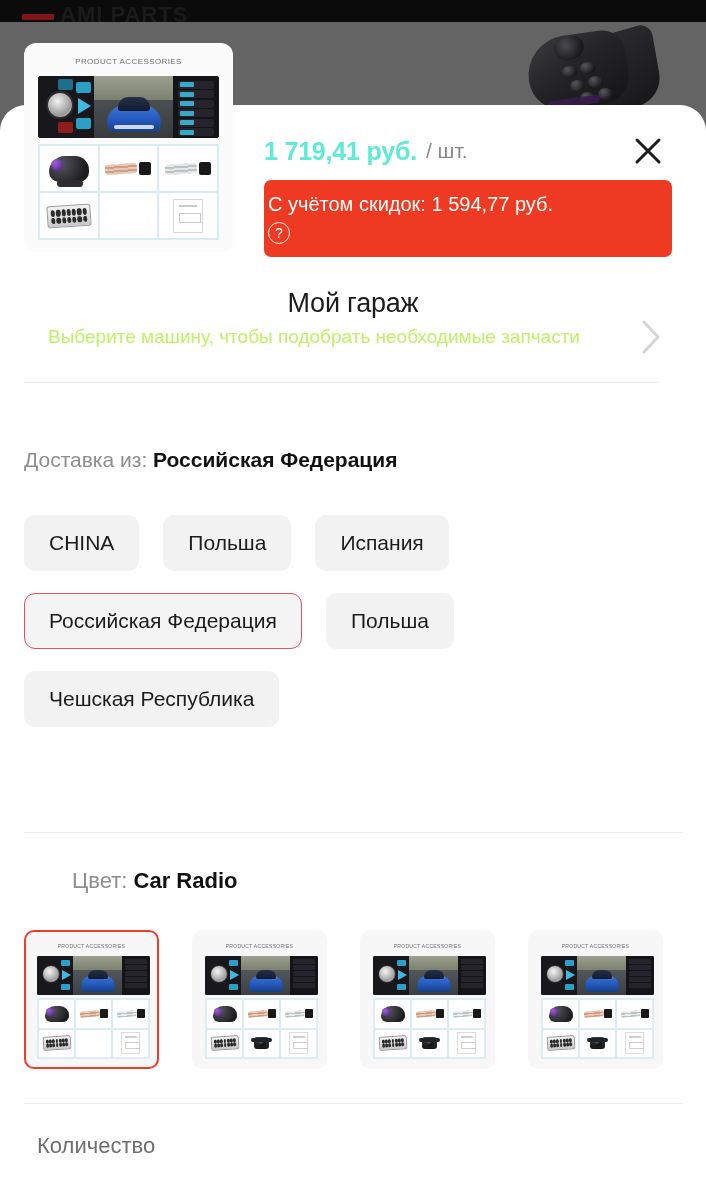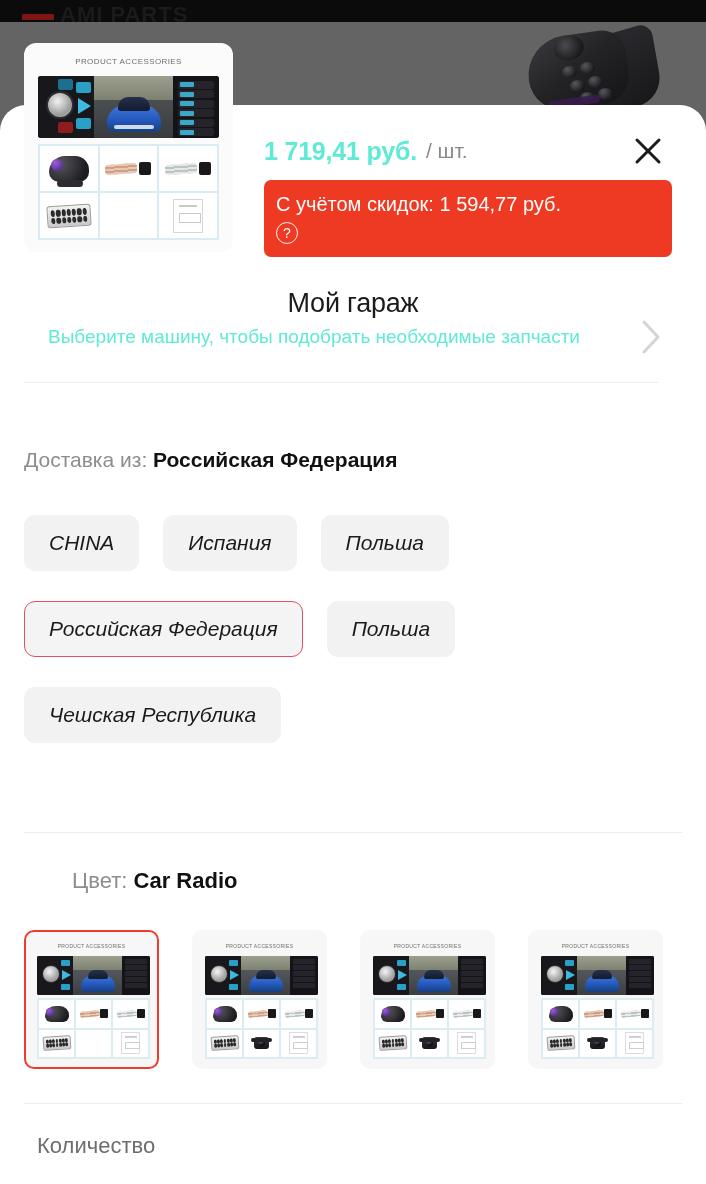--- a/index.html
+++ b/index.html
@@ -265,21 +265,21 @@
     cursor: pointer;
   }
   .close-btn svg { display: block; }
 
   
   .discount {
     position: absolute; left: 264px; top: 180px;
     width: 408px; min-height: 77px;
     background: #ee3a22;
     border-radius: 7px;
-    padding: 13px 16px 9px 12px;
+    padding: 13px 16px 9px 4px;
     z-index: 7;
   }
   .discount-text {
     color: #fff; font-size: 20px; line-height: 1.1; white-space: nowrap;
   }
   .help-icon {
     margin-top: 7px;
     width: 22px; height: 22px; border-radius: 50%;
     border: 1.6px solid rgba(255,255,255,.92);
     color: #fff; font-size: 14px;
@@ -291,21 +291,21 @@
   .garage {
     position: absolute; left: 24px; top: 288px;
     width: 658px;
     text-align: center;
   }
   .garage-title {
     font-size: 27px; color: #1b1b1b; letter-spacing: -.2px;
   }
   .garage-sub {
     margin-top: 5px;
-    font-size: 19px; color: #5eead4; line-height: 1.32;
+    font-size: 19px; color: #bef264; line-height: 1.32;
     width: 580px;
   }
   .garage-chevron {
     position: absolute; right: 18px; top: 28px;
     width: 26px; height: 42px;
   }
   .garage-divider {
     position: absolute; left: 24px; top: 382px;
     width: 634px; height: 1px; background: #ececec;
   }
@@ -314,22 +314,21 @@
   .delivery-line {
     position: absolute; left: 24px; top: 448px;
     font-size: 21px; color: #8d8d8d;
   }
   .delivery-line b { color: #111; font-weight: bold; }
 
   .chips {
     position: absolute; left: 24px; top: 515px;
     width: 660px;
     display: flex; flex-wrap: wrap;
-    gap: 30px 24px;
-    font-style: italic;
+    gap: 22px 24px;
   }
   .chip {
     background: #f2f2f2;
     border: 1.6px solid transparent;
     border-radius: 11px;
     padding: 15px 24px;
     font-size: 21px; color: #1b1b1b;
     white-space: nowrap;
     cursor: pointer;
   }
@@ -619,22 +618,22 @@
   </div>
   <div class="garage-divider"></div>
 
   <div class="delivery-line">
     <span>Доставка из:</span>
     <b>Российская Федерация</b>
   </div>
 
   <div class="chips">
     <div class="chip">CHINA</div>
+    <div class="chip">Польша</div>
     <div class="chip">Испания</div>
-    <div class="chip">Польша</div>
     <div class="chip selected">Российская Федерация</div>
     <div class="chip">Польша</div>
     <div class="chip">Чешская Республика</div>
   </div>
 
   <div class="color-divider"></div>
   <div class="color-label">
     <span>Цвет:</span>
     <b>Car Radio</b>
   </div>

